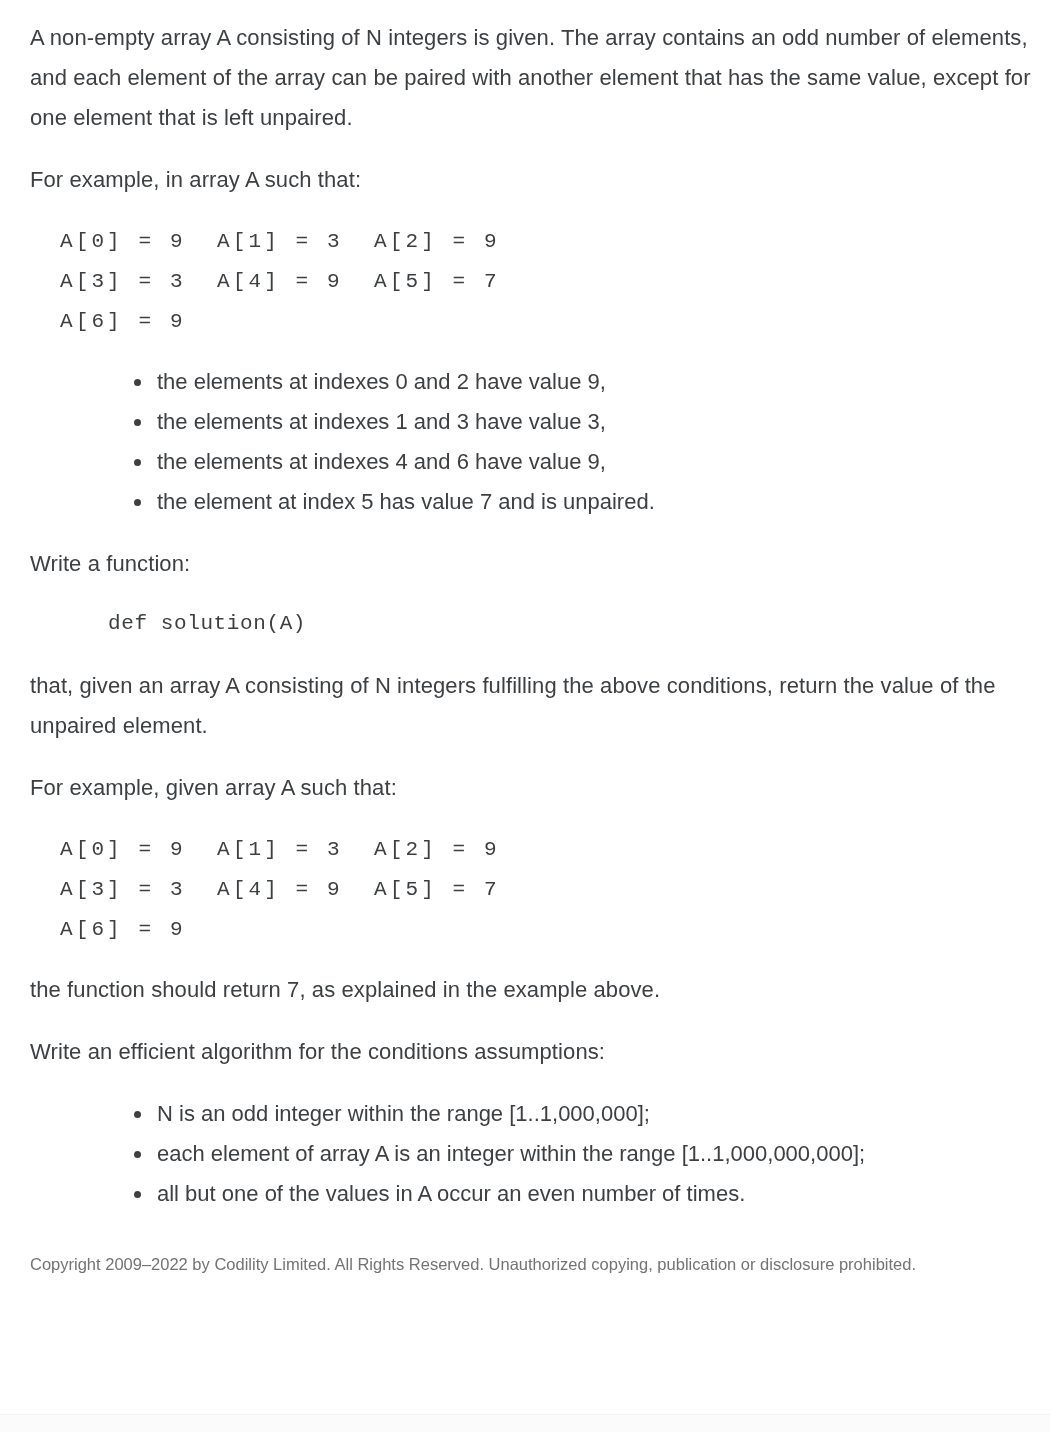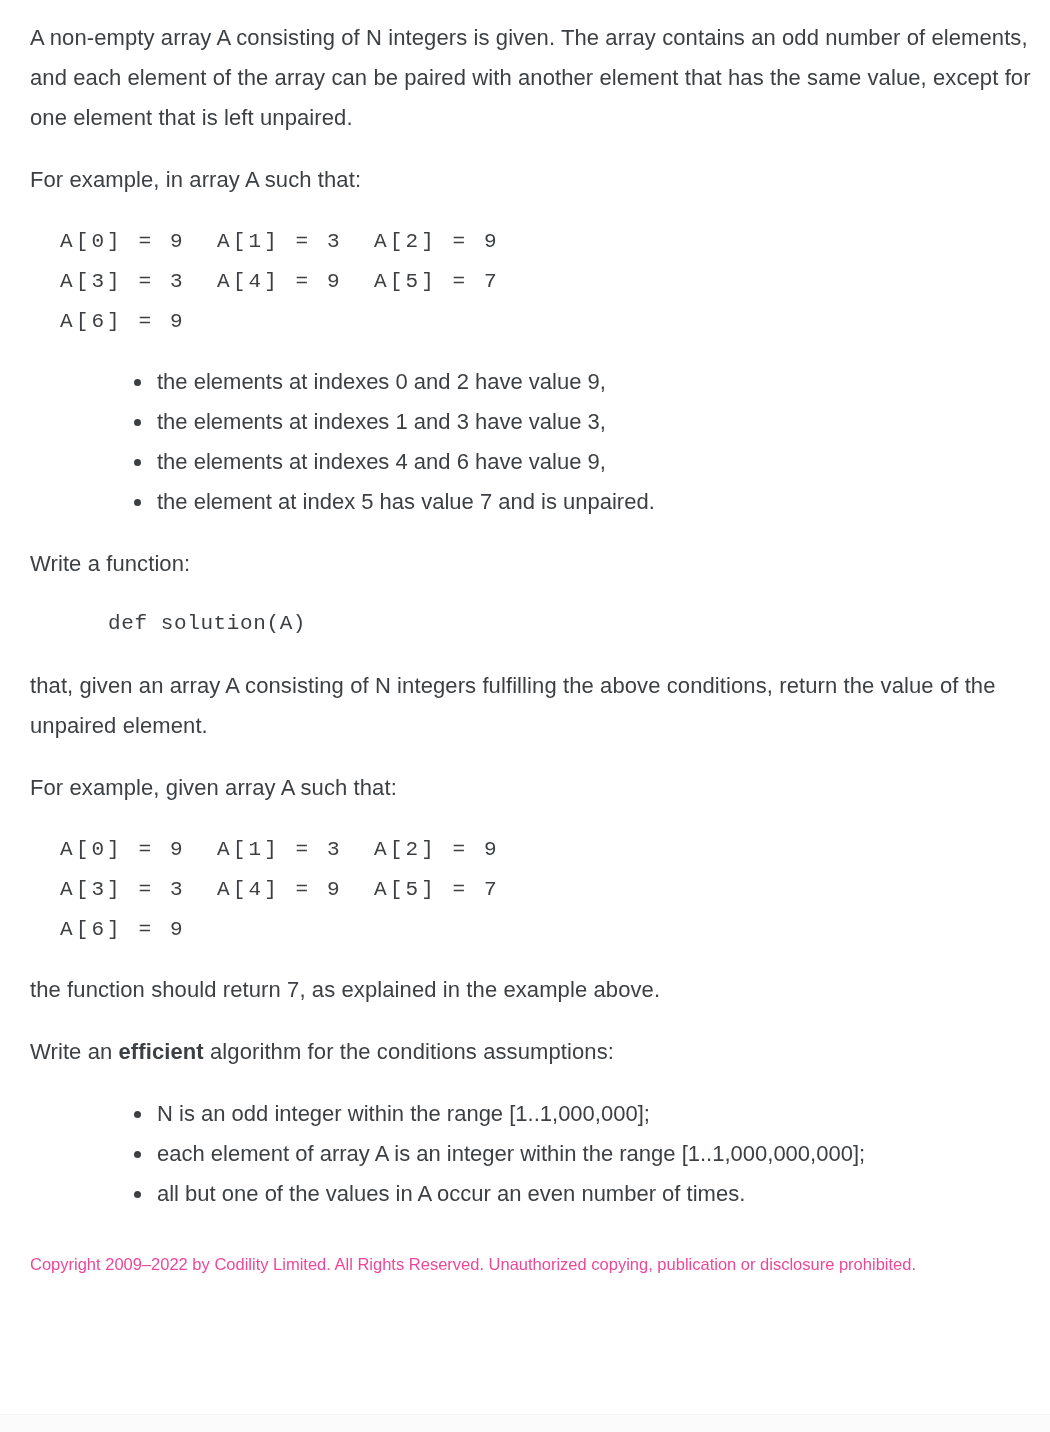--- a/index.html
+++ b/index.html
@@ -38,21 +38,21 @@
     margin: 0 0 22px 0;
     font-size: 22px;
     line-height: 40px;
     color: #3d4043;
     font-weight: 400;
     letter-spacing: 0.1px;
     white-space: normal;
   }
   p.para.tight { margin-bottom: 20px; }
 
-  b.strong { font-weight: 700; }
+  b.strong { font-weight: 400; }
 
   
   pre.code {
     margin: 0 0 20px 0;
     padding: 0;
     font-family: "Liberation Mono", "DejaVu Sans Mono", monospace;
     font-size: 21px;
     line-height: 40px;
     letter-spacing: 3.1px;
     color: #3d4043;
@@ -97,21 +97,21 @@
     background: #3d4043;
   }
 
   ul.bullets.assumptions { padding-left: 97px; }
 
   
   .footer {
     margin-top: 8px;
     font-size: 16.5px;
     line-height: 36px;
-    color: #ec4899;
+    color: #737373;
     max-width: 1000px;
   }
 
   .bottom-band {
     position: absolute;
     left: 0;
     right: 0;
     bottom: 0;
     height: 17px;
     background: #fbfbfc;

